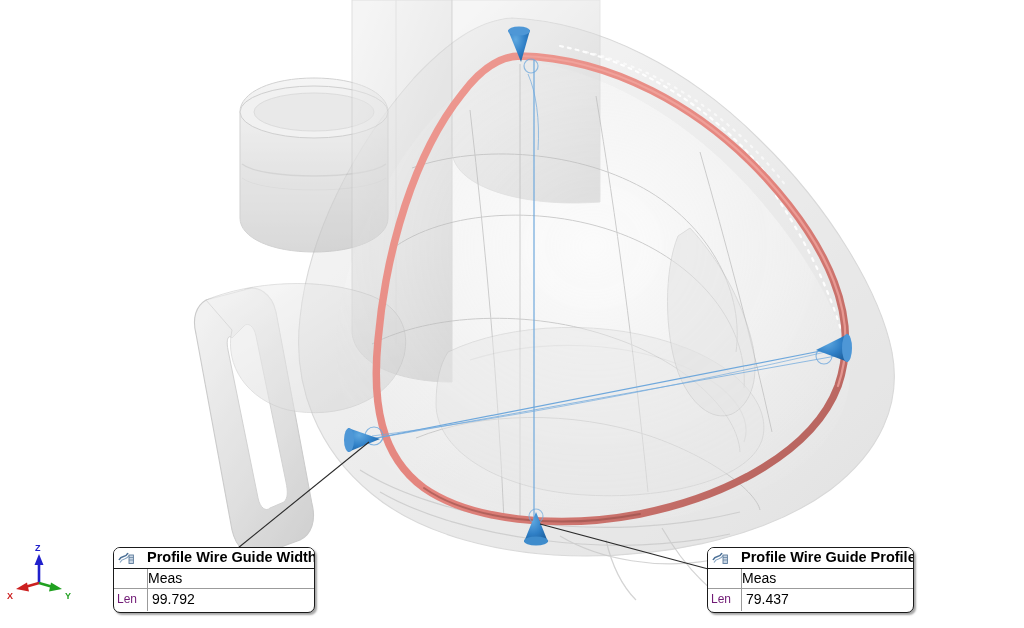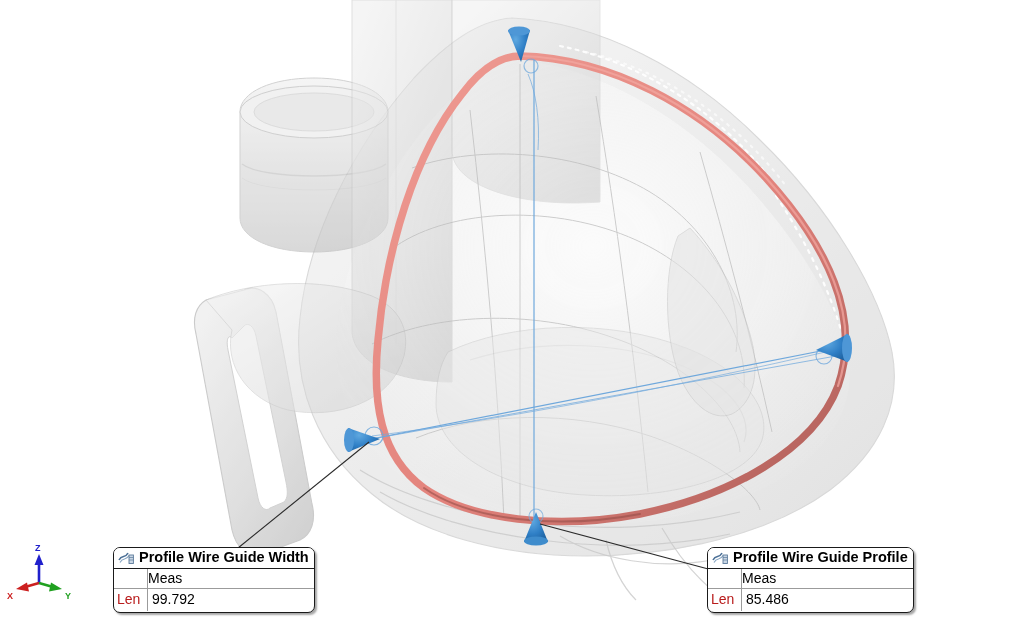--- a/index.html
+++ b/index.html
@@ -53,21 +53,21 @@
     border: 1.6px solid #1a1a1a;
     border-radius: 7px;
     box-shadow: 2px 2px 2px rgba(0,0,0,0.35);
     overflow: hidden;
     font-family: "Liberation Sans", sans-serif;
     box-sizing: border-box;
   }
   .anno-title {
     display: flex;
     align-items: center;
-    gap: 4px;
+    gap: 12px;
     padding: 1px 4px 2px 4px;
     border-bottom: 1.4px solid #1a1a1a;
     height: 21px;
     box-sizing: border-box;
     background: #ffffff;
   }
   .anno-title-text {
     font-size: 14.5px;
     font-weight: bold;
     color: #000000;
@@ -84,22 +84,22 @@
     display: flex;
     height: 20px;
     box-sizing: border-box;
     border-bottom: 1px solid #9b9b9b;
   }
   .anno-row.last { border-bottom: none; height: 22px; }
   .anno-cell-key {
     flex: 0 0 34px;
     box-sizing: border-box;
     border-right: 1px solid #9b9b9b;
-    font-size: 14px;
-    color: #b91c1c;
+    font-size: 12px;
+    color: #701a75;
     padding-left: 3px;
     line-height: 19px;
     white-space: nowrap;
   }
   .anno-row.last .anno-cell-key { line-height: 21px; }
   .anno-cell-val {
     flex: 1 1 auto;
     box-sizing: border-box;
     font-size: 14px;
     color: #000;
@@ -384,17 +384,17 @@
         <line x1="11" y1="10" x2="15.4" y2="10" stroke="#5c7b9b" stroke-width="0.7"></line>
       </svg>
       <span class="anno-title-text">Profile Wire Guide Profile</span>
     </div>
     <div class="anno-row">
       <div class="anno-cell-key"></div>
       <div class="anno-cell-val center">Meas</div>
     </div>
     <div class="anno-row last">
       <div class="anno-cell-key">Len</div>
-      <div class="anno-cell-val">85.486</div>
+      <div class="anno-cell-val">79.437</div>
     </div>
   </div>
 
 </div>
 
 </body></html>

